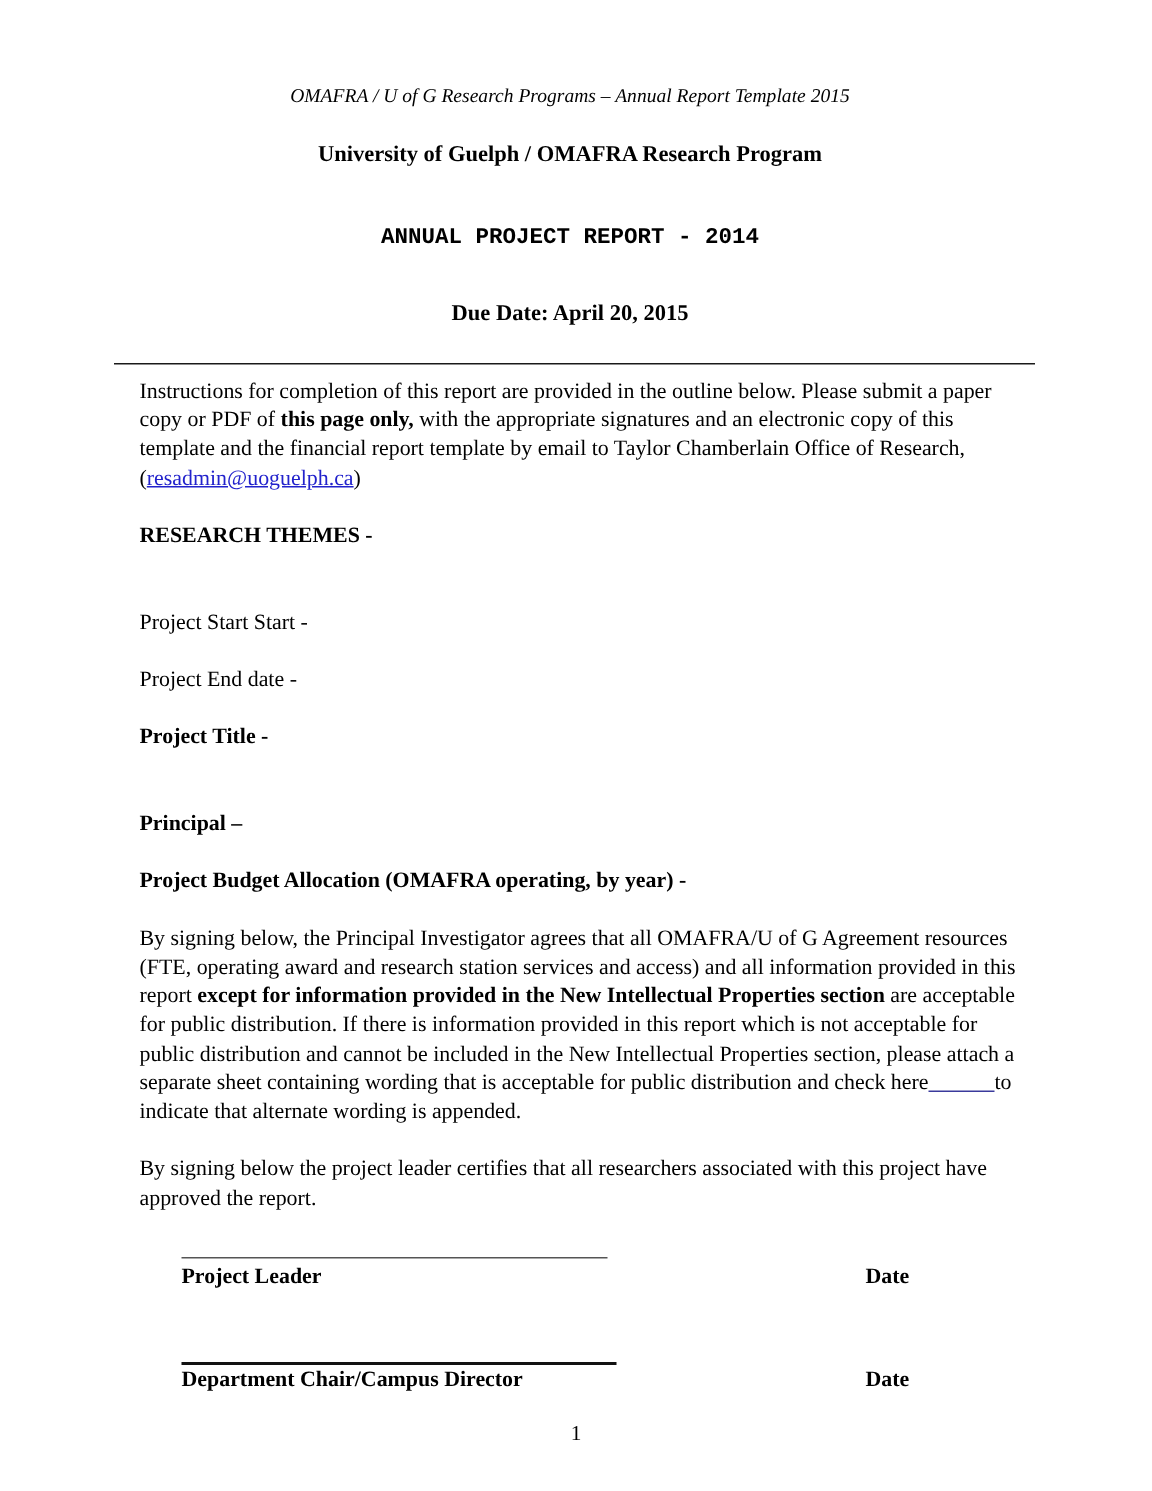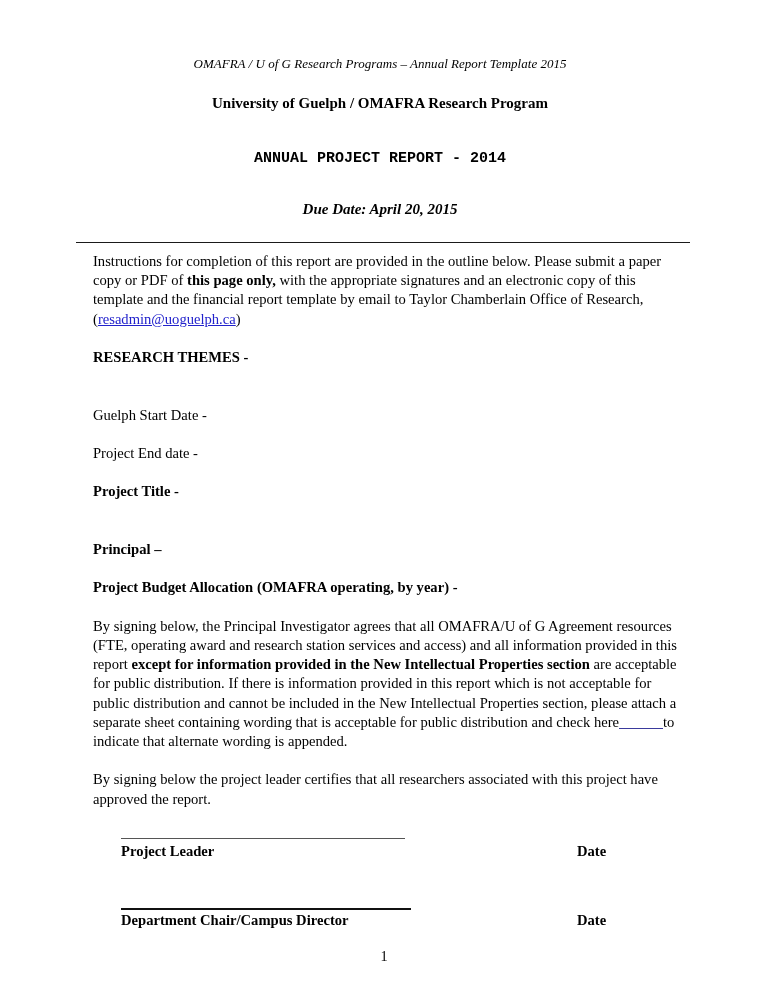--- a/index.html
+++ b/index.html
@@ -44,21 +44,21 @@
   
   .title-block {
     position: absolute;
     left: 0;
     width: 608px;
     text-align: center;
     font-weight: bold;
   }
   .title-1 { top: 83px;  font-size: 15.0px; }
   .title-2 { top: 138px; font-size: 15.0px; font-family: Liberation Mono, monospace; }
-  .title-3 { top: 189px; font-size: 15.0px; font-style: italic; }
+  .title-3 { top: 189px; font-size: 15.0px; }
 
   
   .rule {
     position: absolute;
     left: 0;
     top: 230px;
     width: 614px;
     height: 0;
     border-top: 1.6px solid #1a1a1a;
   }
@@ -161,21 +161,21 @@
 
     <div class="flow">
 
       <p><span>Instructions for completion of this report are provided in the outline below.  Please submit a paper copy or PDF of </span><span class="b">this page only,</span><span> with the appropriate signatures and an electronic copy of this template and the financial report template by email to Taylor Chamberlain Office of Research, (</span><a class="maillink" href="#">resadmin@uoguelph.ca</a><span>)</span></p>
 
       <div class="gap-para"></div>
 
       <p class="b">RESEARCH THEMES -</p>
       <div class="gap-para"></div>
       <div class="gap-para"></div>
-      <p>Guelph Start Date -</p>
+      <p>Project Start Start -</p>
       <div class="gap-para"></div>
       <p>Project End date -</p>
       <div class="gap-para"></div>
       <p class="b">Project Title -</p>
       <div class="gap-para"></div>
       <div class="gap-para"></div>
       <p class="b">Principal –</p>
       <div class="gap-para"></div>
       <p class="b">Project Budget Allocation (OMAFRA operating, by year) -</p>
 

